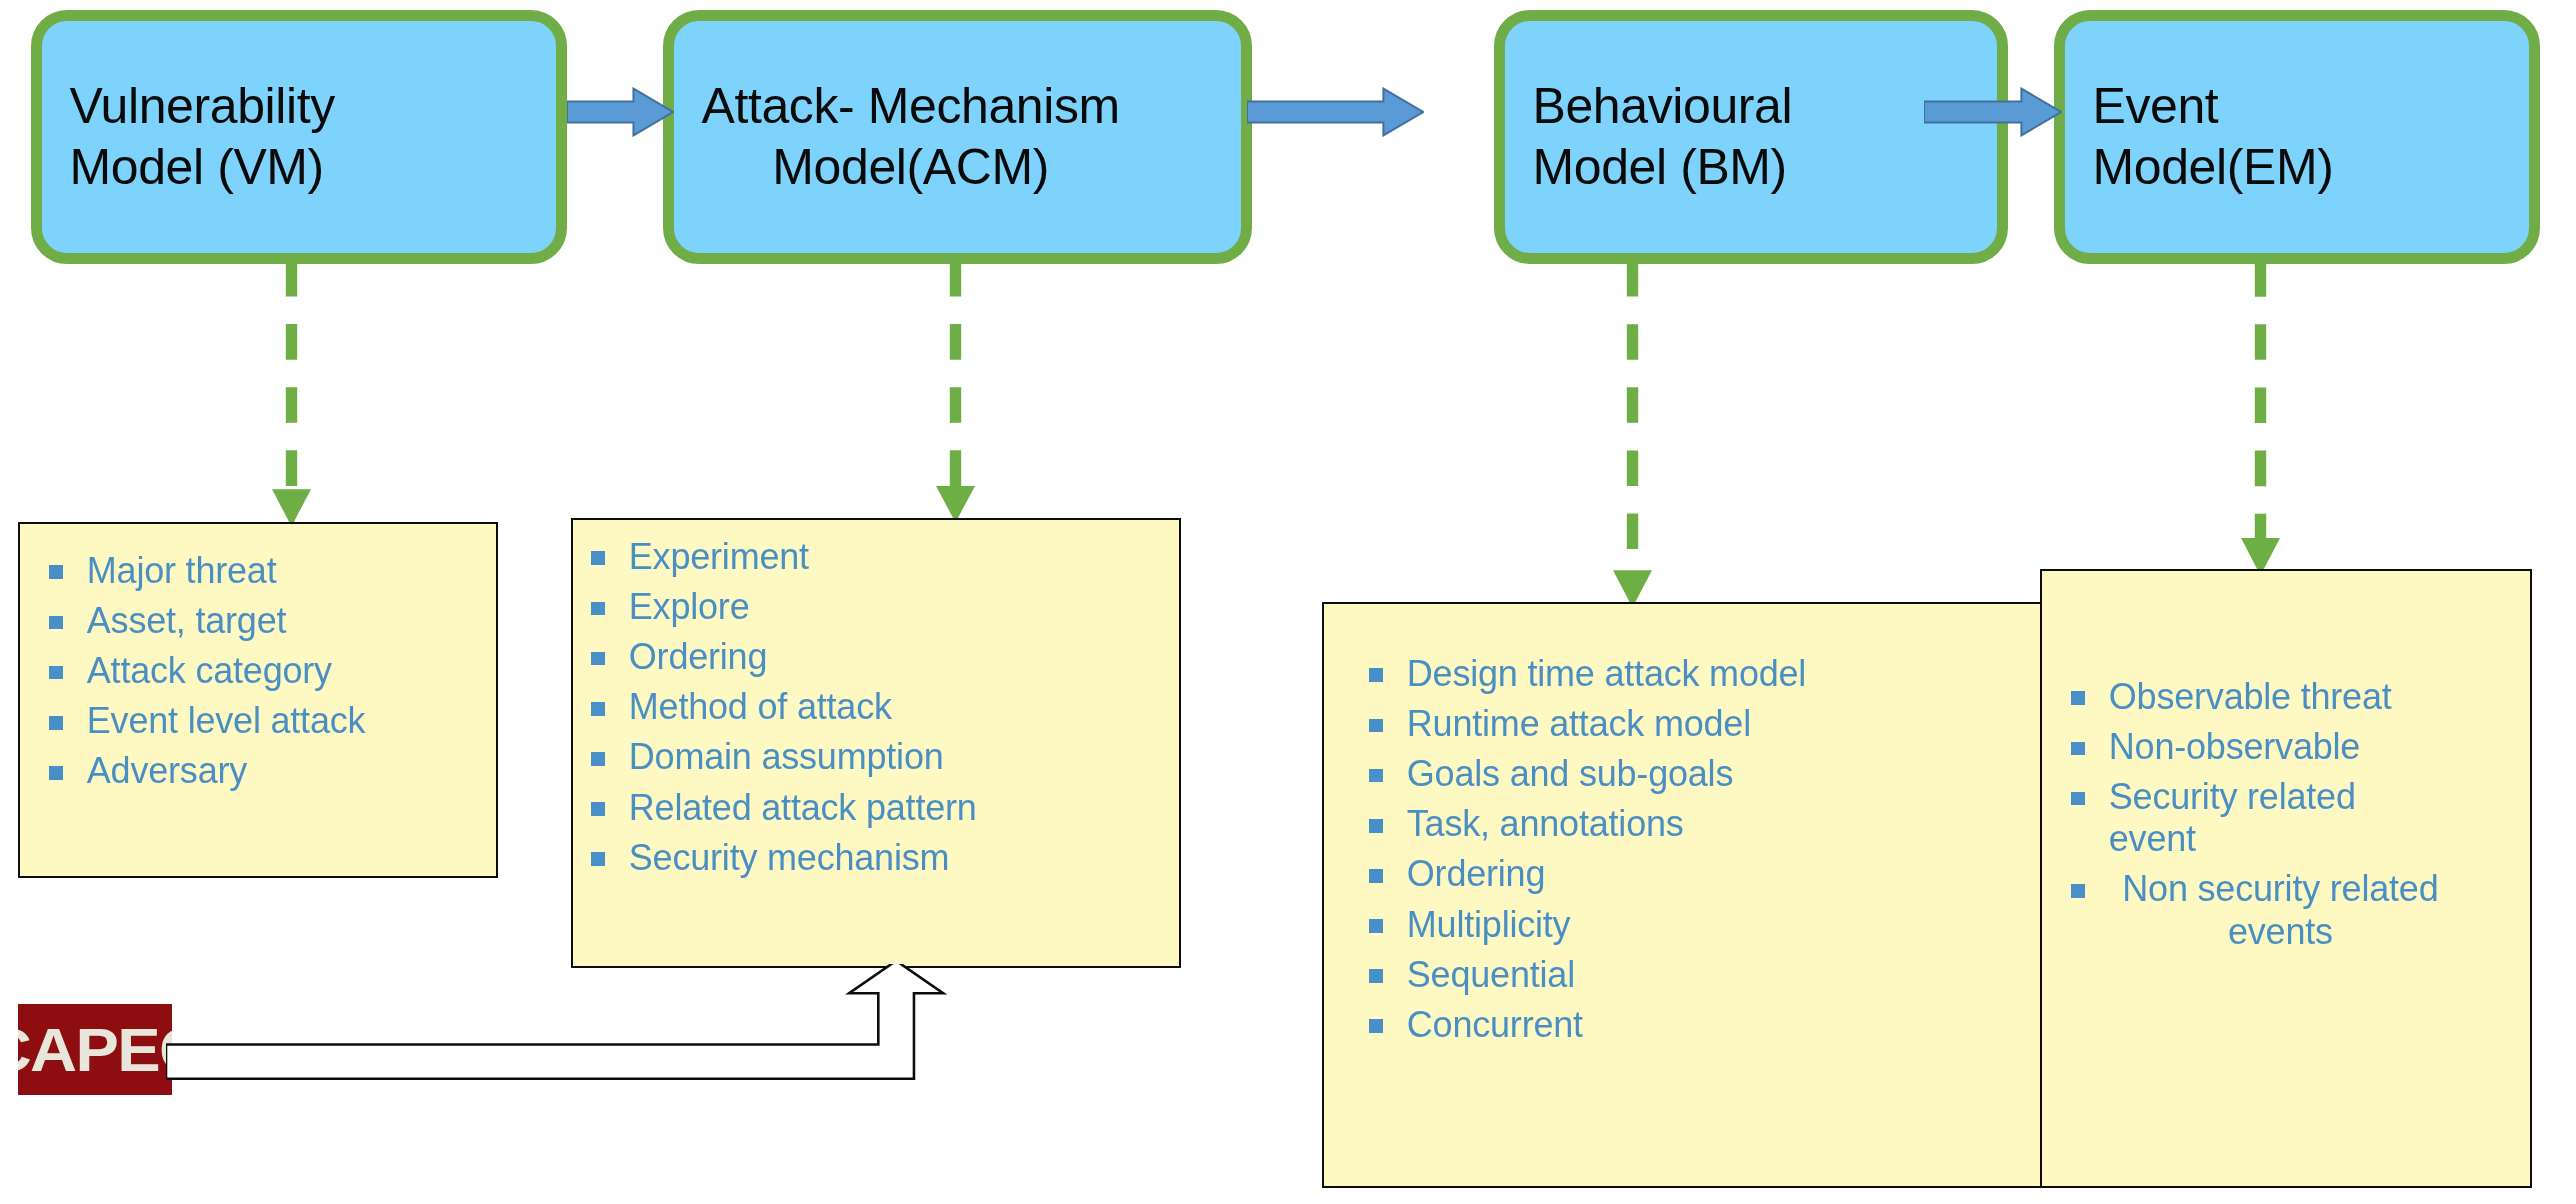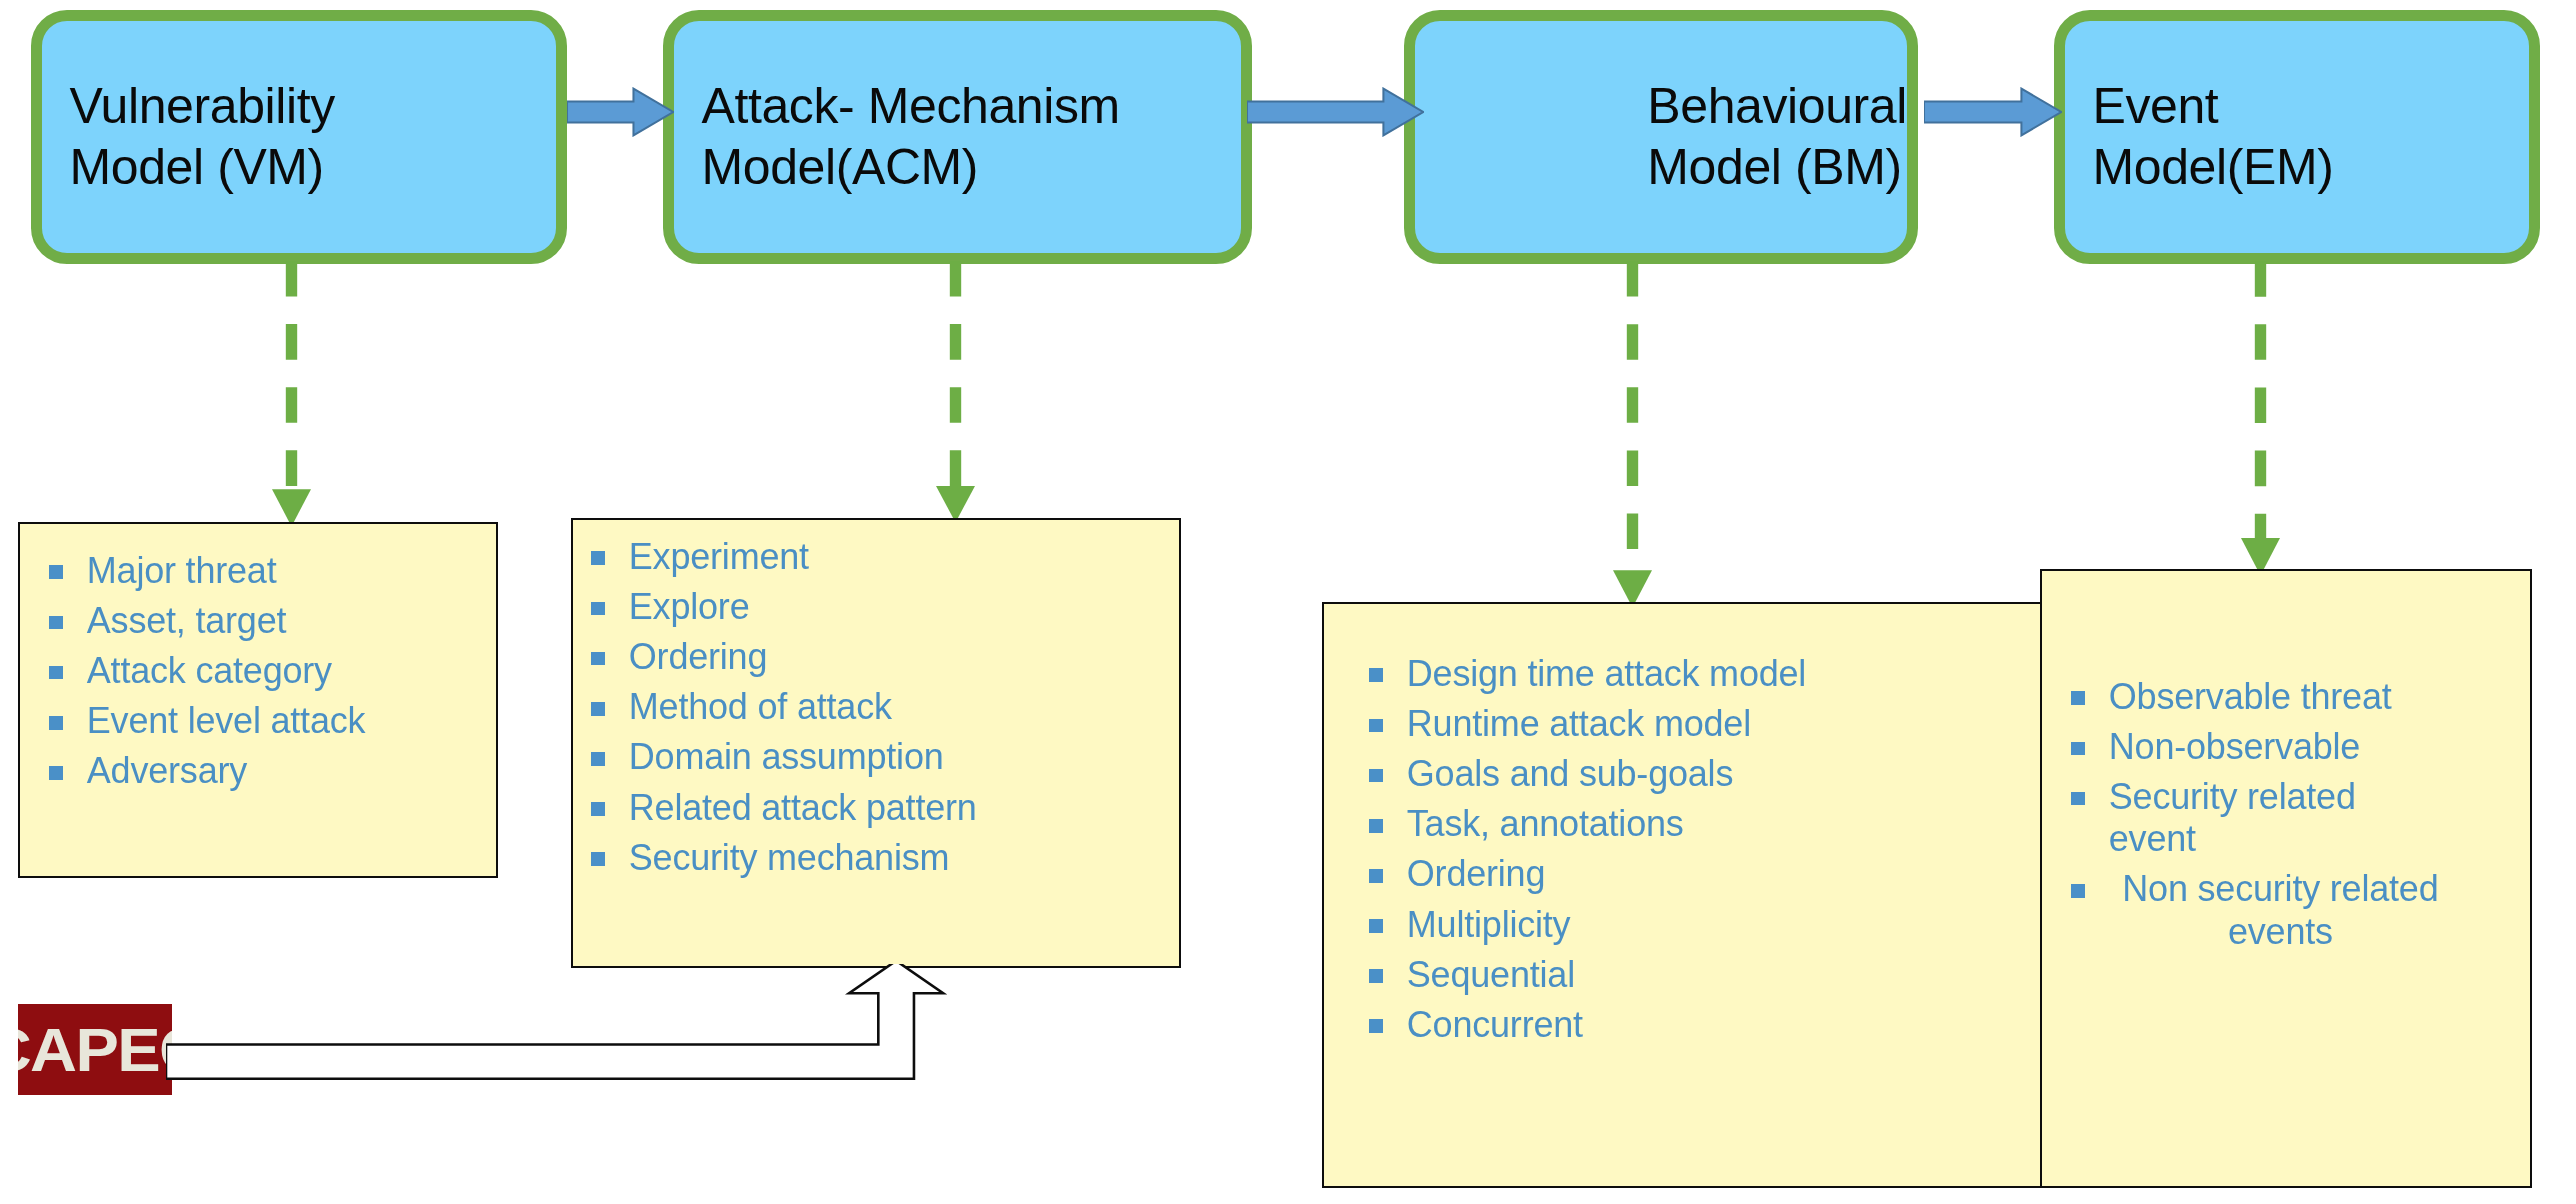--- a/index.html
+++ b/index.html
@@ -106,26 +106,26 @@
 </head>
 <body>
 
 <div id="canvas">
 
   <div class="model-box" style="left:31px; top:9.7px; width:536px; height:254px;">
     <div class="model-box-label">Vulnerability
 Model (VM)</div>
   </div>
 
-  <div class="model-box" style="left:663px; top:9.7px; width:589px; height:254px;">
+  <div class="model-box" style="left:663px; top:9.7px; width:589px; height:254px;text-align:center;">
     <div class="model-box-label">Attack- Mechanism
 Model(ACM)</div>
   </div>
 
-  <div class="model-box" style="left:1404px; top:9.7px; width:514px; height:254px;justify-content:flex-end;">
+  <div class="model-box" style="left:1494px; top:9.7px; width:514px; height:254px;">
     <div class="model-box-label">Behavioural
 Model (BM)</div>
   </div>
 
   <div class="model-box" style="left:2054px; top:9.7px; width:486px; height:254px;">
     <div class="model-box-label">Event
 Model(EM)</div>
   </div>
 
   <div class="blue-arrow" style="left:567px; top:87px; width:107px;">

